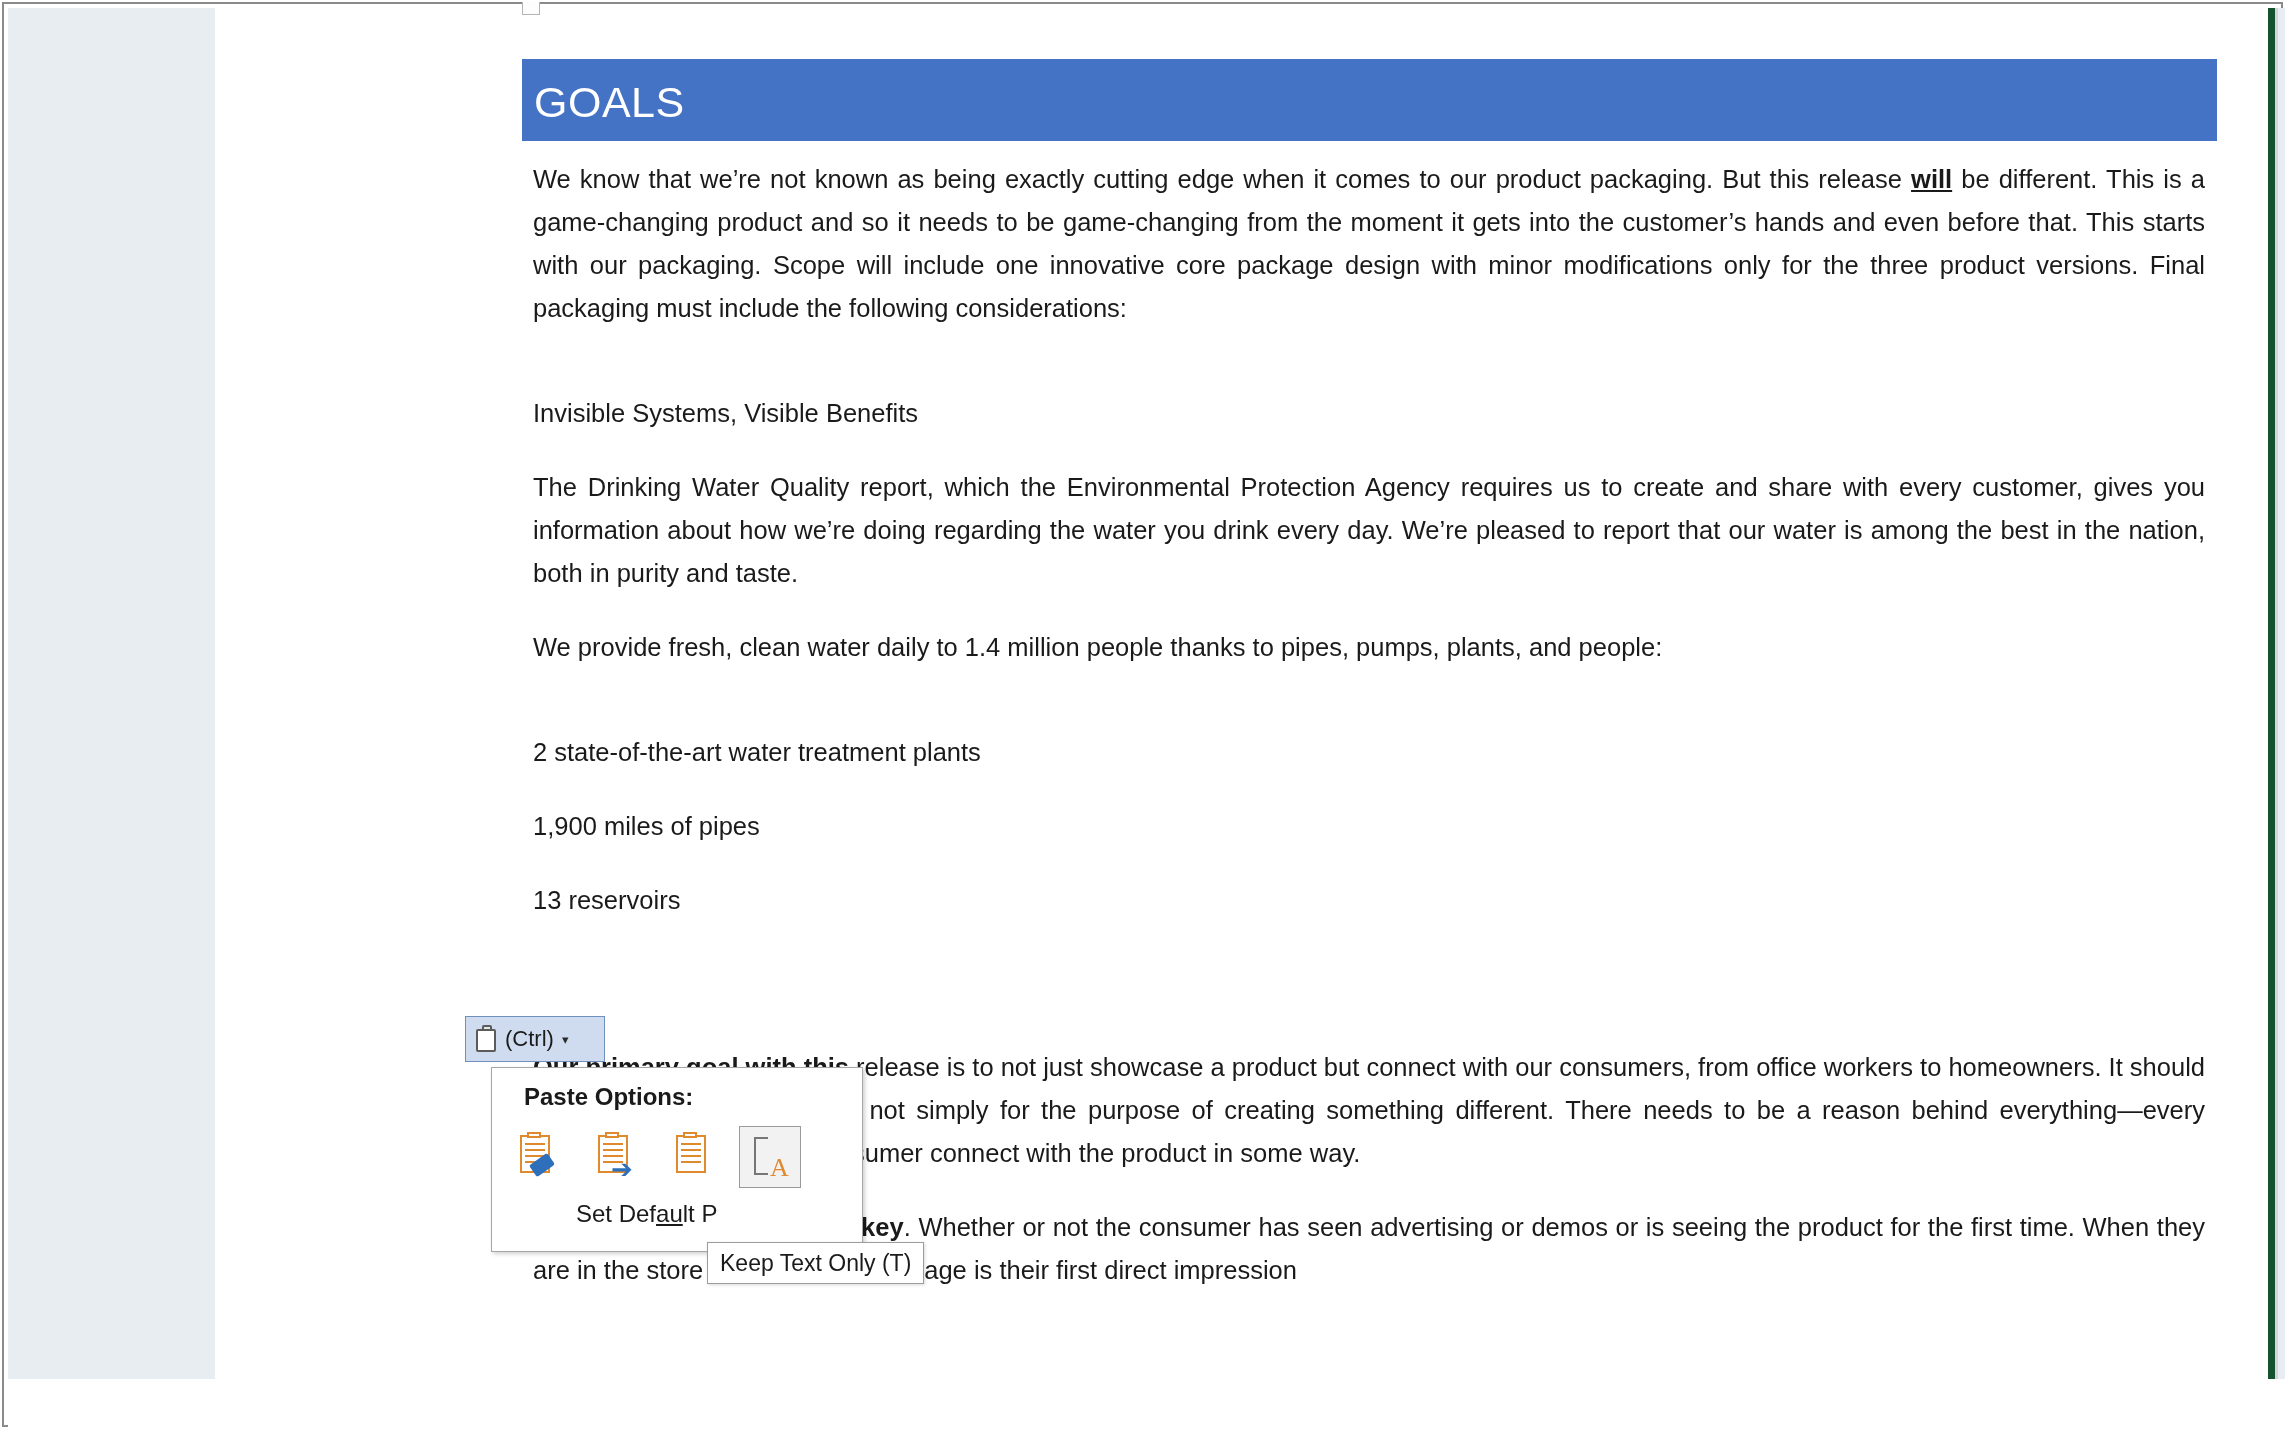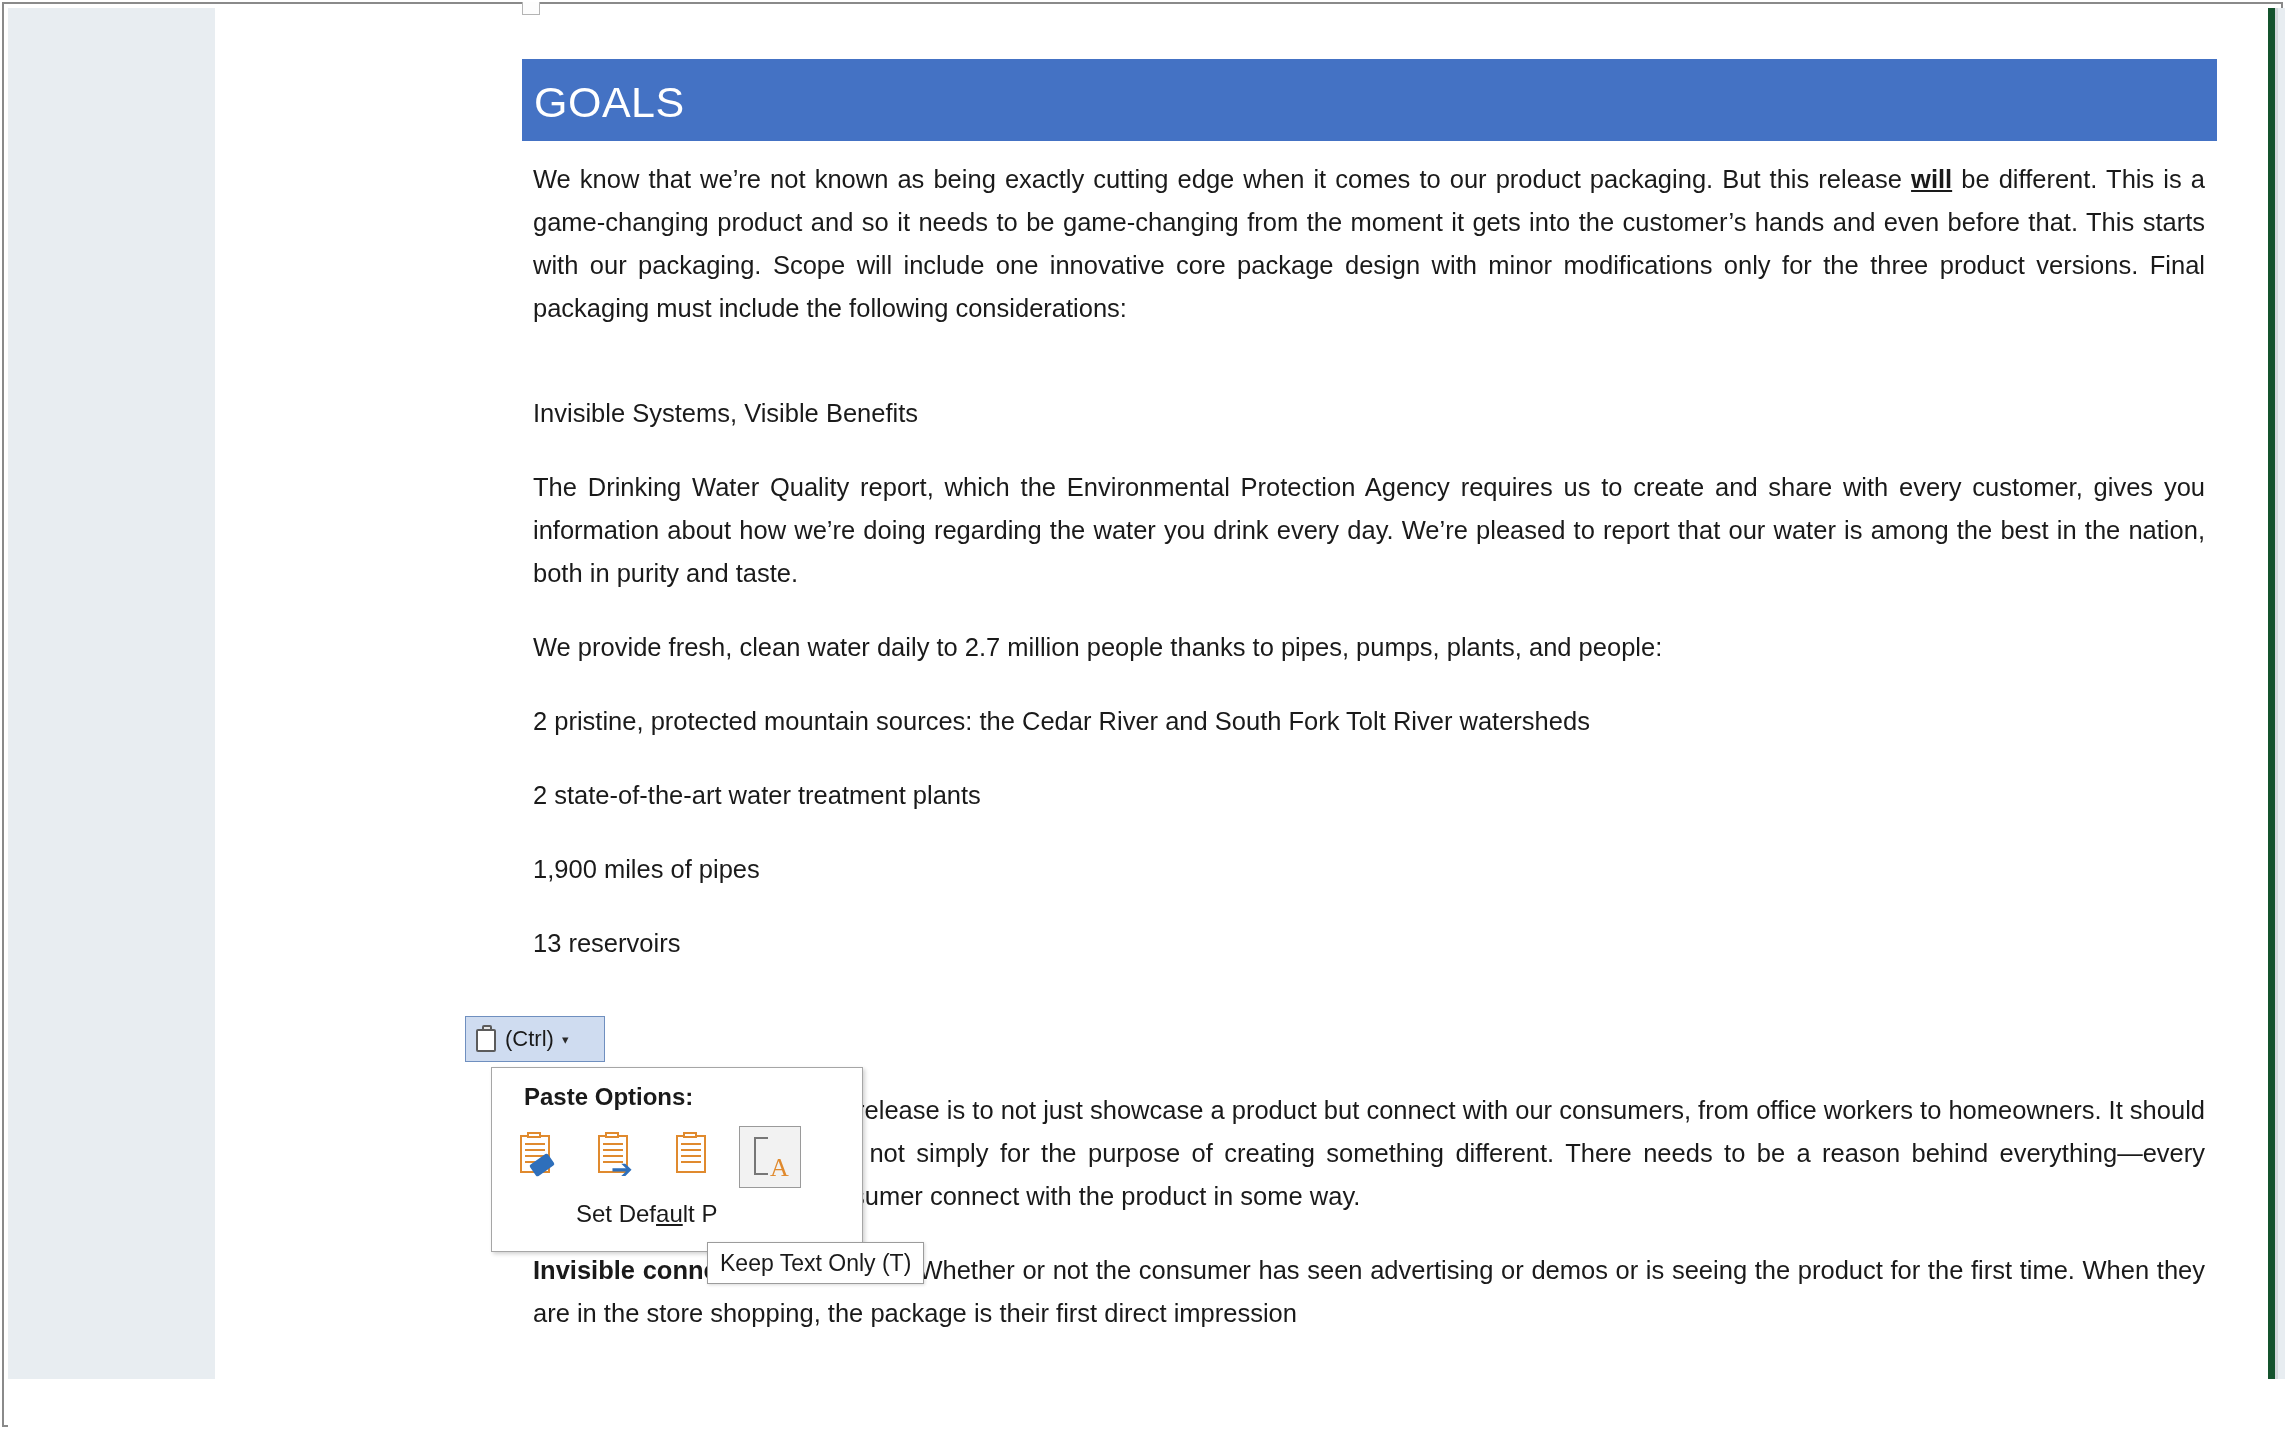--- a/index.html
+++ b/index.html
@@ -329,24 +329,23 @@
           <p class="spacer"></p>
 
           <p class="spacer"></p>
 
           <p class="para nojust">Invisible Systems, Visible Benefits</p>
           <p class="spacer"></p>
 
           <p class="para">The Drinking Water Quality report, which the Environmental Protection Agency requires us to create and share with every customer, gives you information about how we’re doing regarding the water you drink every day. We’re pleased to report that our water is among the best in the nation, both in purity and taste.</p>
           <p class="spacer"></p>
 
-          <p class="para nojust">We provide fresh, clean water daily to 2.7 million people thanks to pipes, pumps, plants, and people:</p>
-          <p class="spacer"></p>
-
-          <p class="para nojust">2 pristine, protected mountain sources: the Cedar River and South Fork Tolt River watersheds</p>
+          <p class="para nojust">We provide fresh, clean water daily to 1.4 million people thanks to pipes, pumps, plants, and people:</p>
+          <p class="spacer"></p>
+
           <p class="spacer"></p>
 
           <p class="para nojust">2 state-of-the-art water treatment plants</p>
           <p class="spacer"></p>
 
           <p class="para nojust">1,900 miles of pipes</p>
           <p class="spacer"></p>
 
           <p class="para nojust">13 reservoirs</p>
           <p class="spacer"></p>

